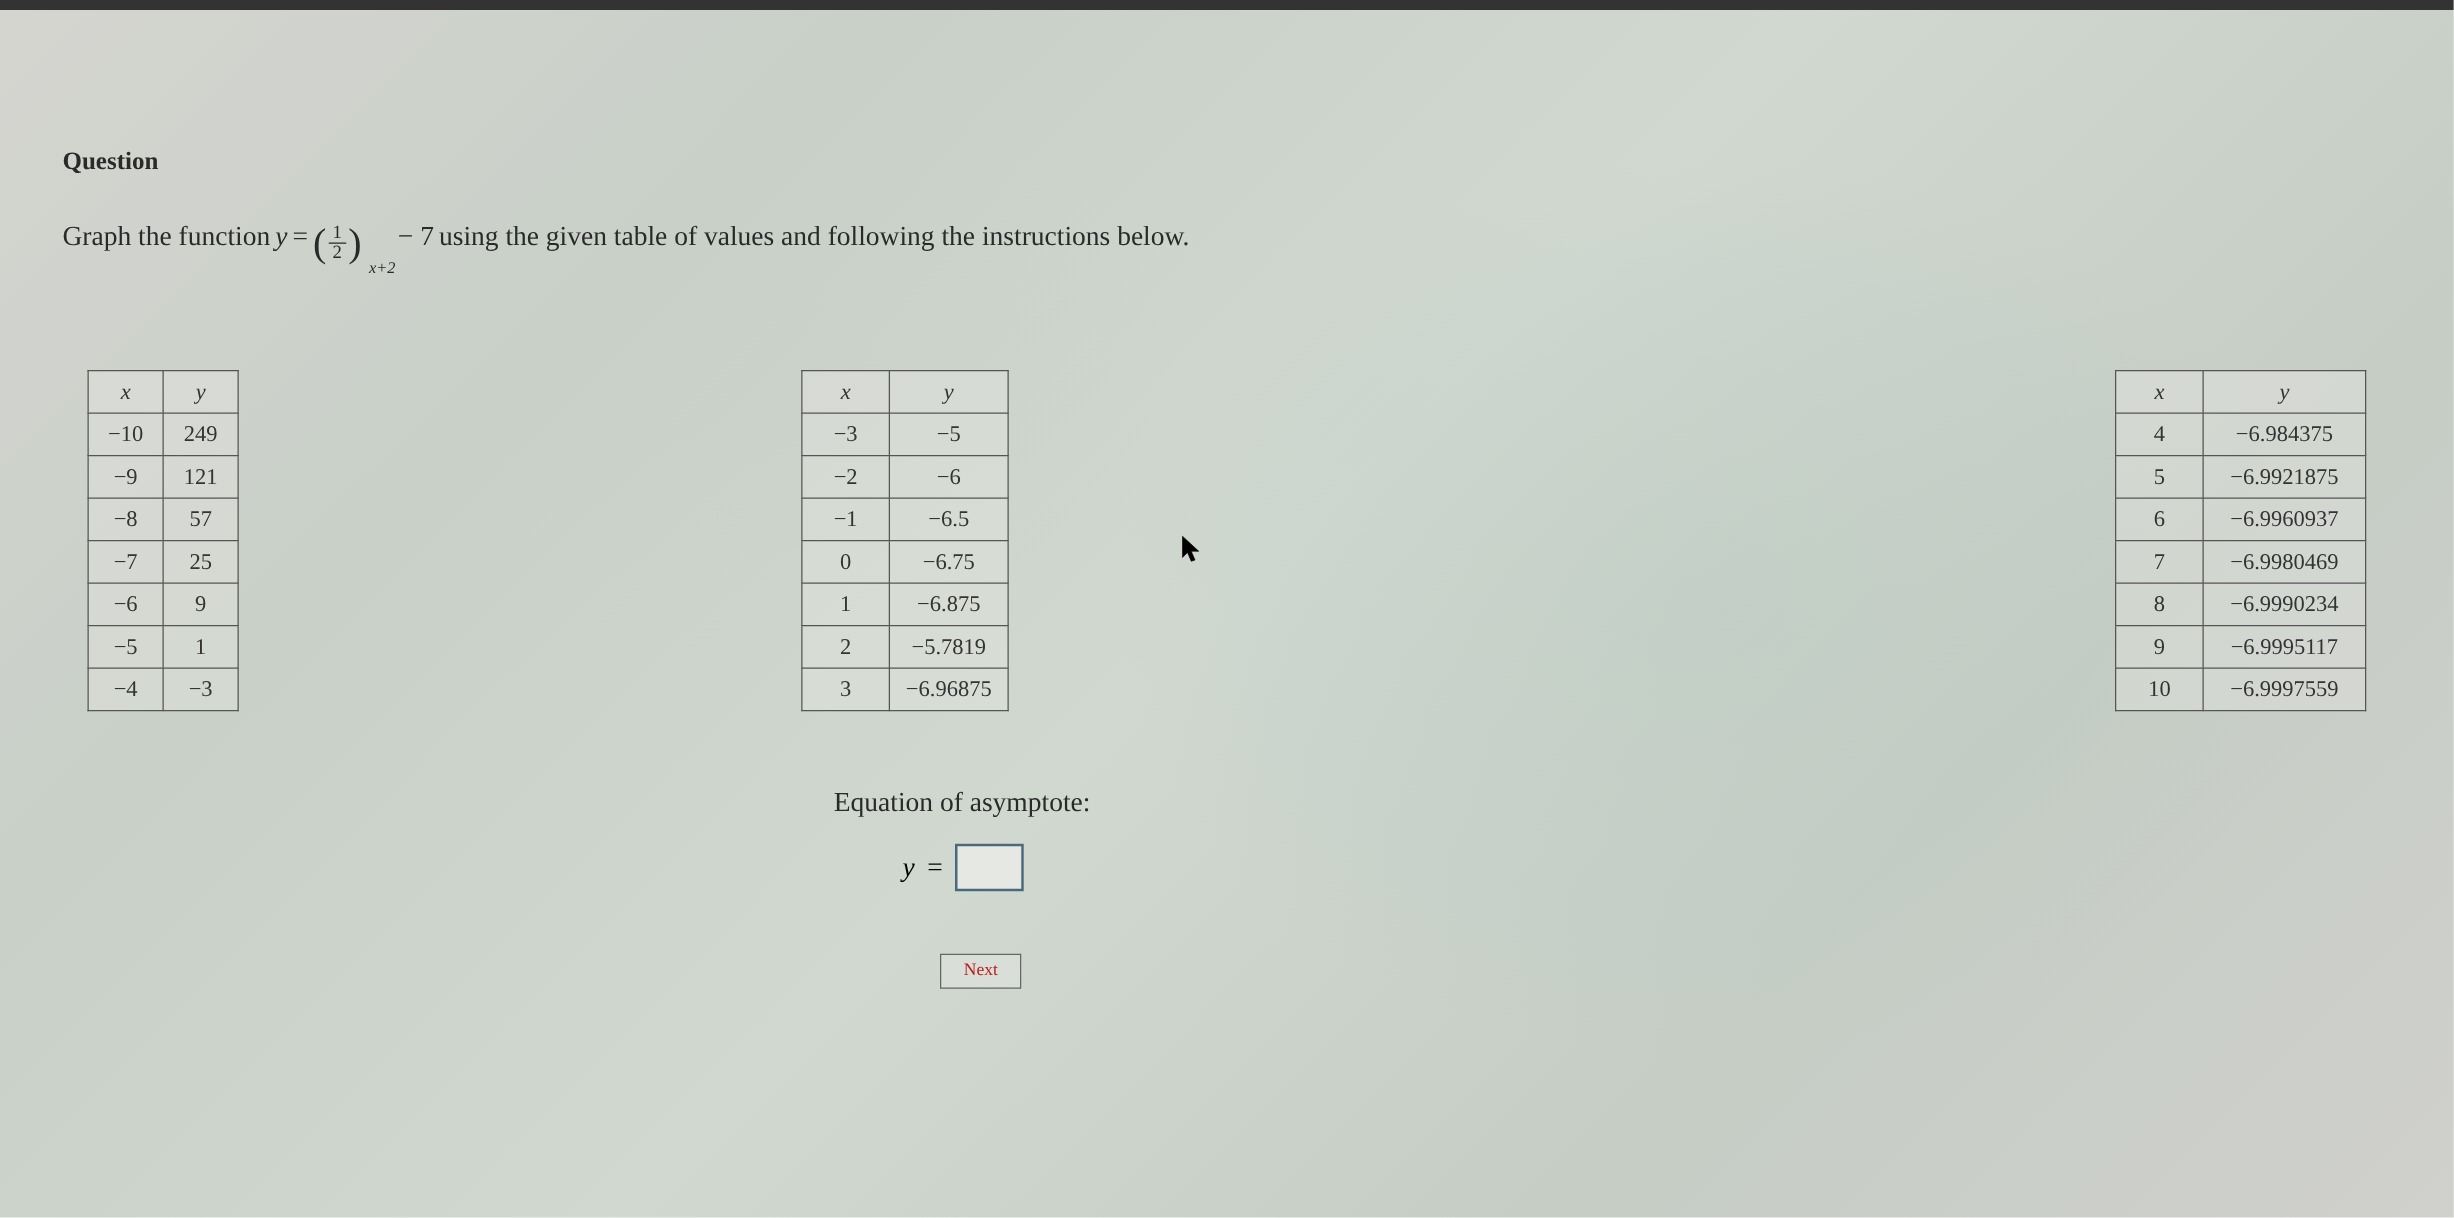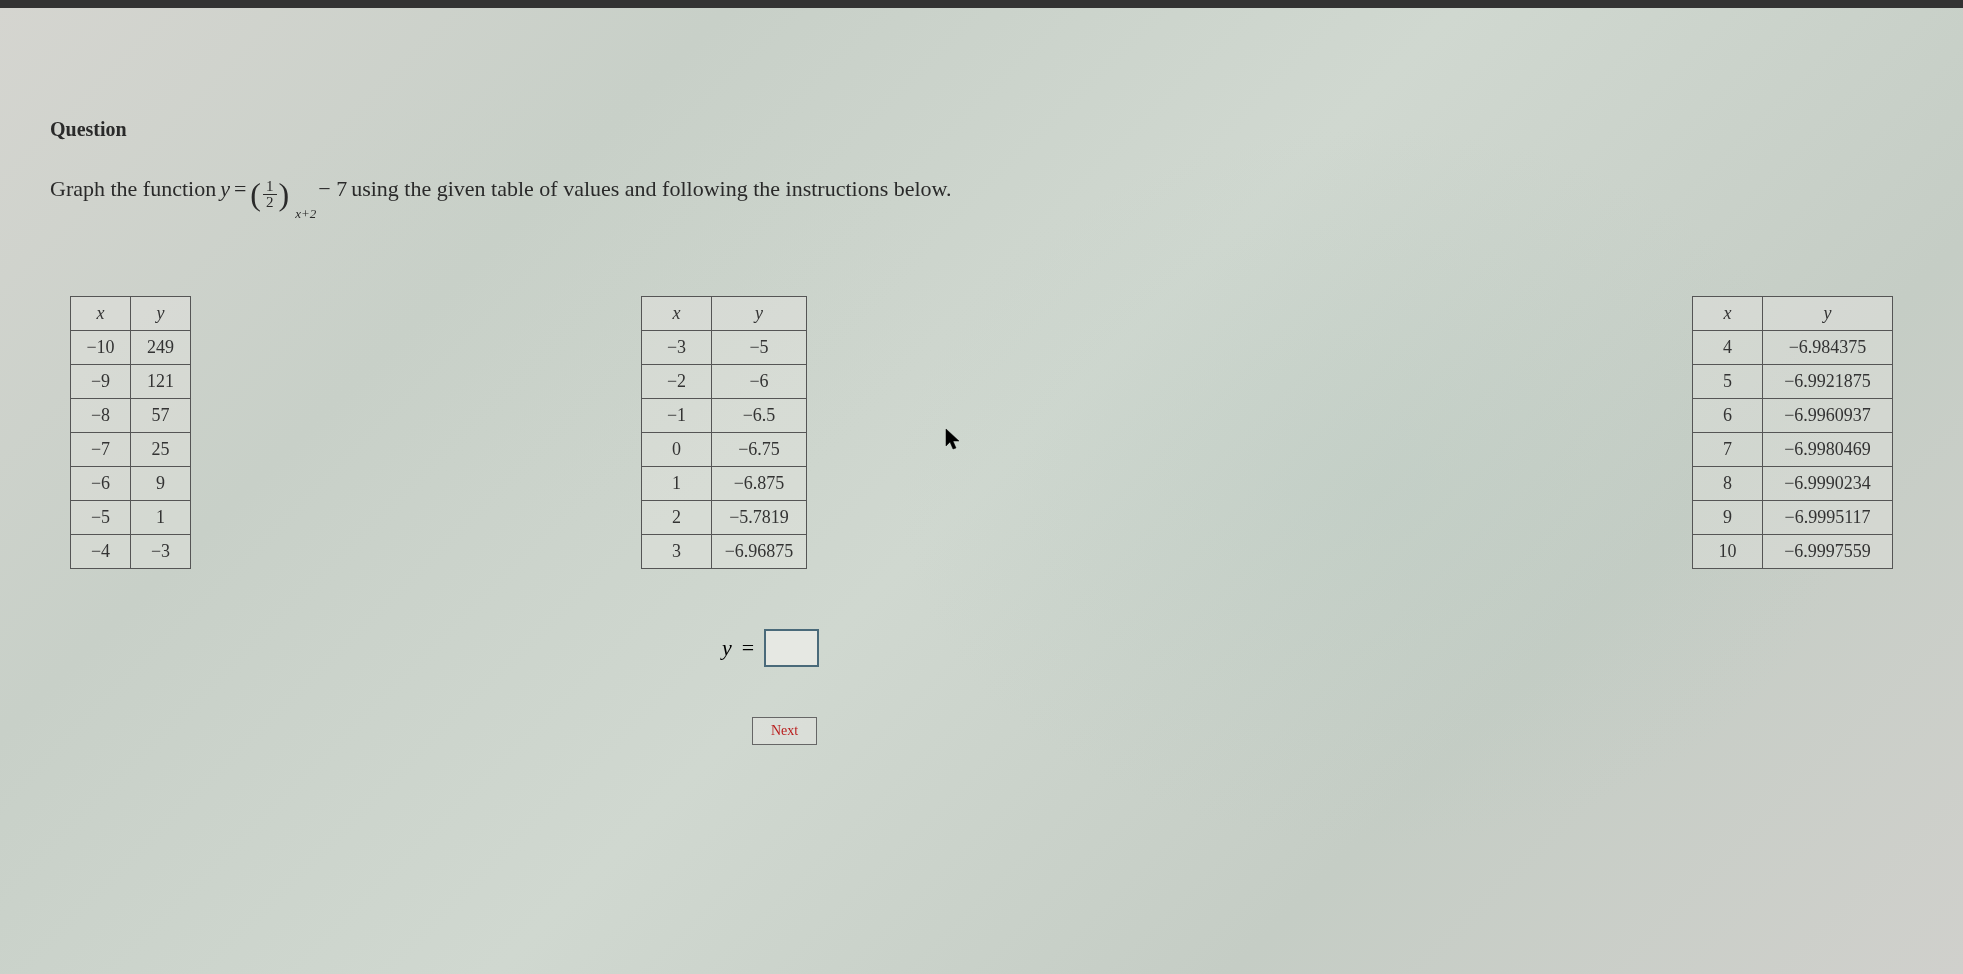--- a/index.html
+++ b/index.html
@@ -355,20 +355,21 @@
               <td>10</td>
               <td>−6.9997559</td>
             </tr>
         </tbody>
       </table>
     </div>
 
   </div>
 
   <div class="asymptote-section">
+    <div class="asymptote-label">Equation of asymptote:</div>
     <div class="asymptote-input-row">
       <span class="asymptote-y">y</span>
       <span class="asymptote-equals">=</span>
       <input type="text" class="asymptote-input" value="" style="">
     </div>
     <button class="next-button">Next</button>
   </div>
 
   <div class="cursor-arrow">
     <svg width="18" height="24" viewBox="0 0 18 24">

